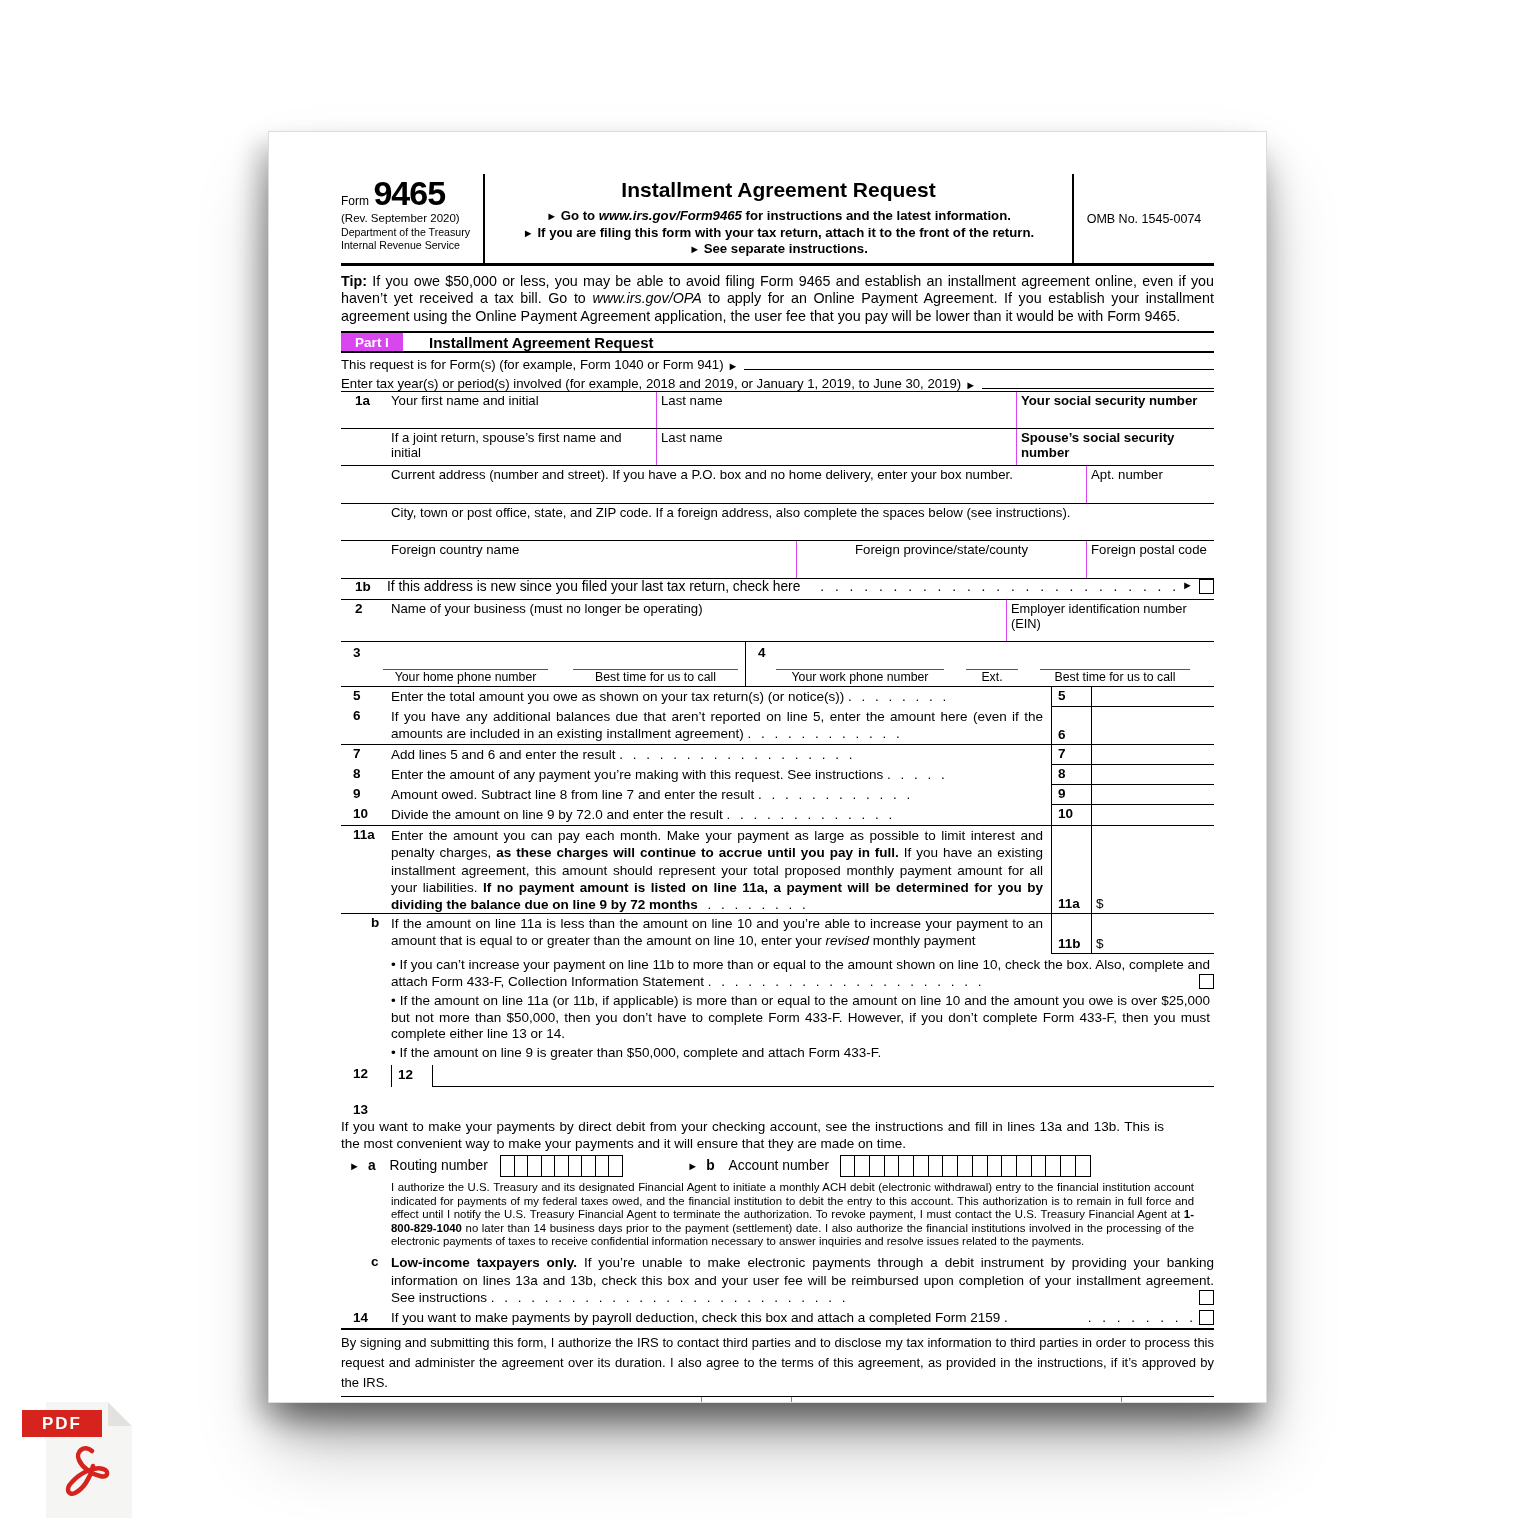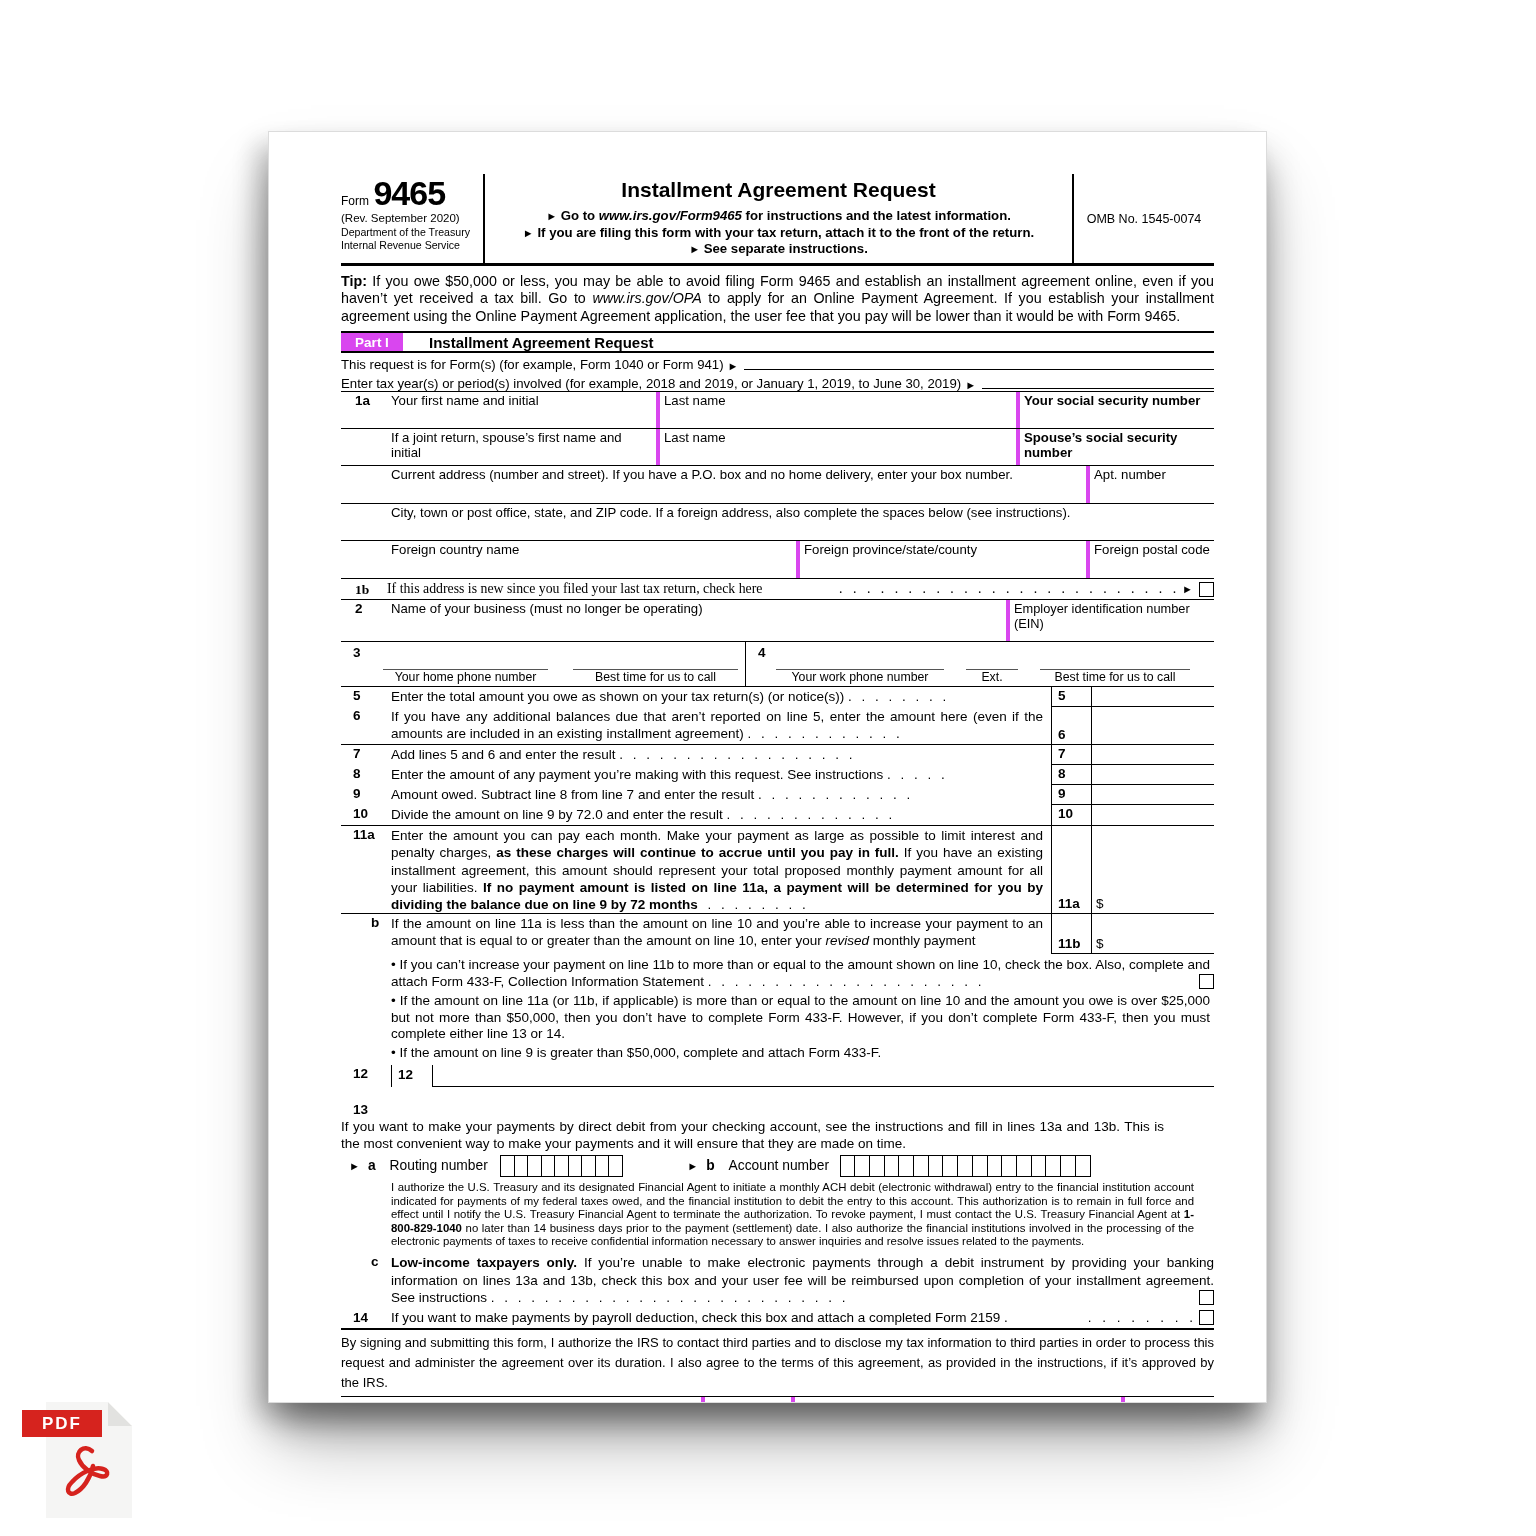--- a/index.html
+++ b/index.html
@@ -37,30 +37,30 @@
   .parttitle { font-weight:bold; font-size:15px; margin-left:26px; align-self:center; }
 
   .reqline { display:flex; align-items:flex-end; height:19px; font-size:13.2px; }
   .fill-line { flex:1; border-bottom:1px solid #000; margin:0 0 2px 6px; }
   .reqline .arrow { margin-left:4px; }
 
   
   .tbl { border-top:1.5px solid #000; }
   .trow { display:flex; border-bottom:1px solid #000; }
   .cell { padding:1px 4px; font-size:13.2px; line-height:15px; }
-  .bl { border-left:4px solid #d946ef; }
+  .bl { border-left:1px solid #d946ef; }
   .num { font-weight:bold; font-size:13.5px; }
   .r-name { height:37px; } .r-addr { height:38px; } .r-city { height:37px; } .r-foreign { height:38px; border-bottom:1.5px solid #000; }
   .c-num { width:46px; padding:1px 2px 0 14px; }
   .c-first { width:269px; } .c-last { width:360px; } .c-ssn { width:198px; font-weight:bold; }
   .c-addr { width:745px; padding-left:50px; } .c-apt { width:128px; }
   .c-city { width:873px; padding-left:50px; }
-  .c-country { width:455px; padding-left:50px; } .c-prov { width:290px; } .c-postal { width:128px; }
-
-  .r-1b { height:21px; display:flex; align-items:center; border-bottom:1.5px solid #000; font-size:13.8px;font-family:Liberation Serif, serif; }
+  .c-country { width:455px; padding-left:50px; } .c-prov { width:290px;text-align:center; } .c-postal { width:128px; }
+
+  .r-1b { height:21px; display:flex; border-bottom:1.5px solid #000; font-size:13.8px; }
   .r-1b .c-num { padding-top:0; }
   .leader { flex:1; overflow:hidden; white-space:nowrap; direction:rtl; word-spacing:7px; margin:0 6px; }
   .chk { width:15px; height:15px; border:1.5px solid #000; background:#fff; flex:none; }
 
   .r-2 { height:42px; border-bottom:1.5px solid #000; }
   .c-biz { width:619px; } .c-ein { width:208px; font-size:12.8px; }
 
   .r-34 { height:45px; border-bottom:1.5px solid #000; display:flex; }
   .p34cell { position:relative; padding-top:1px; }
   .p34cell .num { margin-left:12px; }

